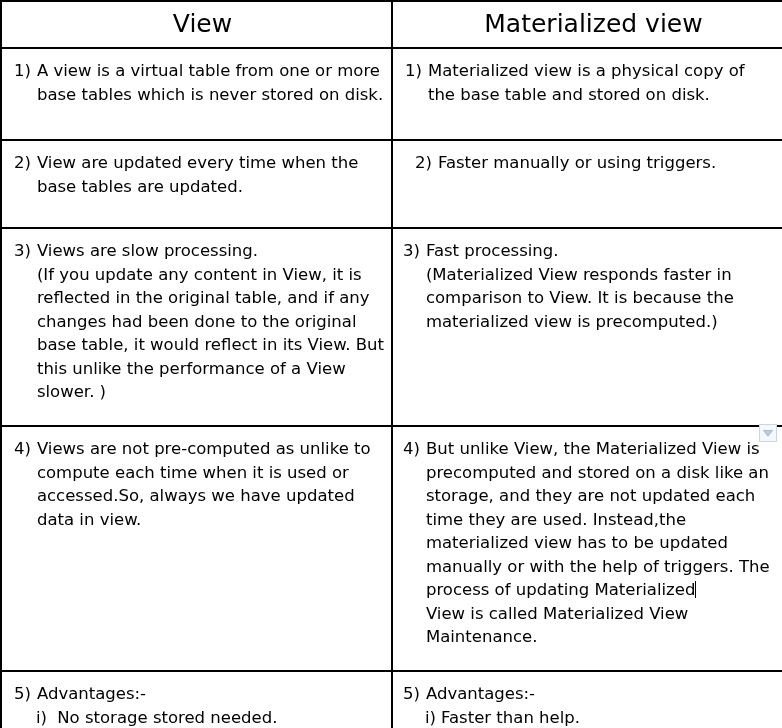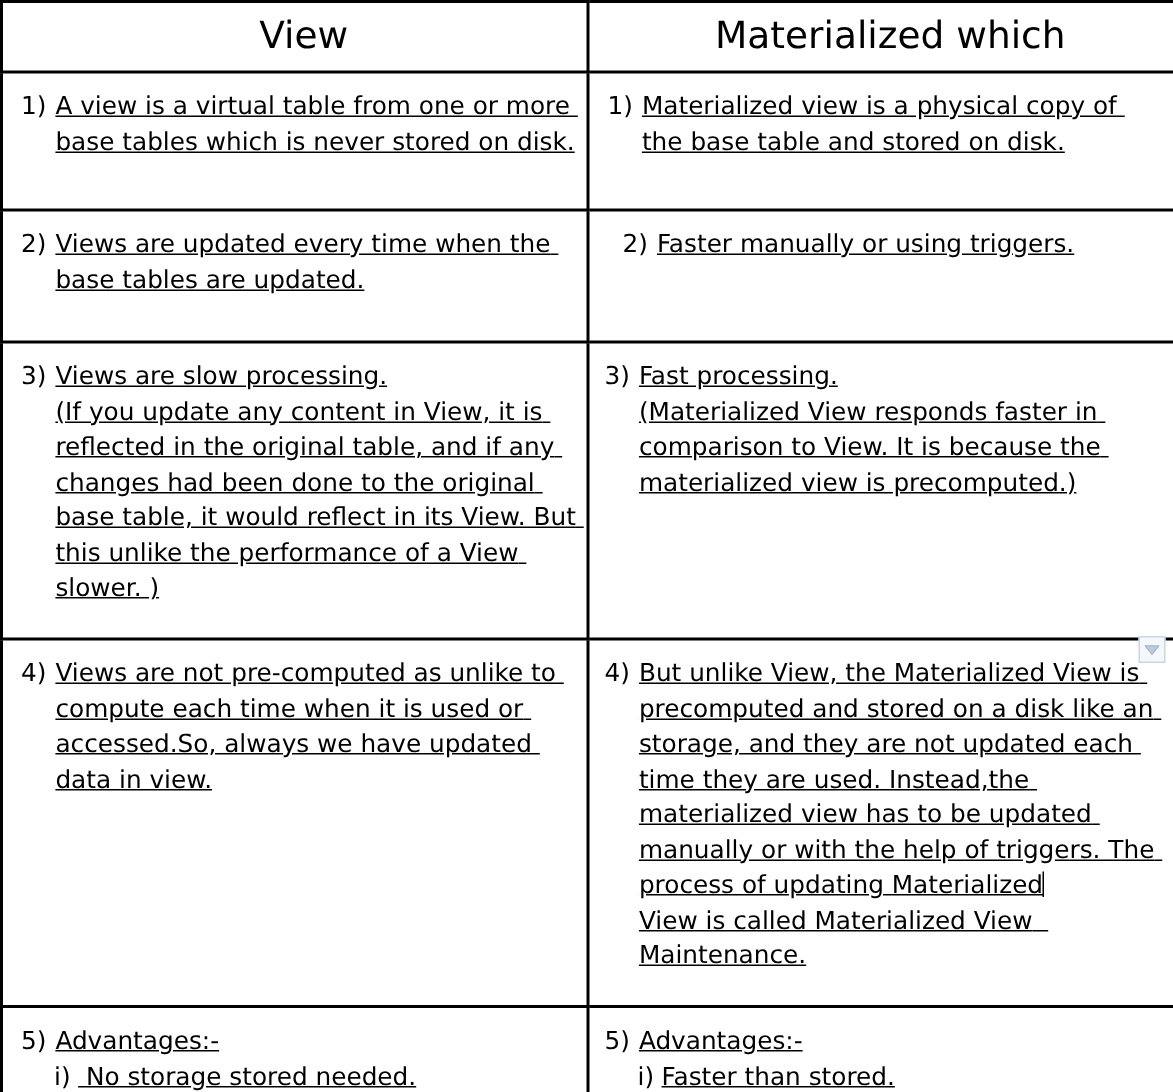--- a/index.html
+++ b/index.html
@@ -61,21 +61,20 @@
   .marker {
     flex: 0 0 auto;
     white-space: pre;
     padding-right: 6px;
   }
 
   .body-text {
     flex: 1 1 auto;
     white-space: pre-wrap;
     word-break: normal;
-    text-decoration: underline;
   }
 
   
   .row-1 td { height: 90px; }
   .row-2 td { height: 86px; }
   .row-3 td { height: 196px; }
   .row-4 td { height: 243px; }
   .row-5 td { height: 65px; }
 
   
@@ -128,21 +127,21 @@
 
   <table class="comparison-table">
     <colgroup>
       <col class="col-left">
       <col class="col-right">
     </colgroup>
 
     <thead>
       <tr>
         <th>View</th>
-        <th>Materialized which</th>
+        <th>Materialized view</th>
       </tr>
     </thead>
 
     <tbody>
 
       <tr class="row-1">
         <td>
           <div class="cell-inner">
             <span class="marker">1)</span>
             <span class="body-text">A view is a virtual table from one or more base tables which is never stored on disk.</span>
@@ -153,21 +152,21 @@
             <span class="marker">1)</span>
             <span class="body-text">Materialized view is a physical copy of the base table and stored on disk.</span>
           </div>
         </td>
       </tr>
 
       <tr class="row-2">
         <td>
           <div class="cell-inner">
             <span class="marker">2)</span>
-            <span class="body-text">Views are updated every time when the base tables are updated.</span>
+            <span class="body-text">View are updated every time when the base tables are updated.</span>
           </div>
         </td>
         <td>
           <div class="cell-inner" style="padding-left:22px;">
             <span class="marker">2)</span>
             <span class="body-text">Faster manually or using triggers.</span>
           </div>
         </td>
       </tr>
 
@@ -218,21 +217,21 @@
           </div>
         </td>
         <td>
           <div class="cell-inner pad-tight" style="flex-direction:column; padding-bottom:4px;">
             <div style="display:flex; flex-direction:row;">
               <span class="marker">5)</span>
               <span class="body-text">Advantages:-</span>
             </div>
             <div class="sub-line">
               <span class="sub-marker">i)</span>
-              <span class="body-text">Faster than stored.</span>
+              <span class="body-text">Faster than help.</span>
             </div>
           </div>
         </td>
       </tr>
 
     </tbody>
   </table>
 
   <div class="scroll-arrow-button">
     <span>

